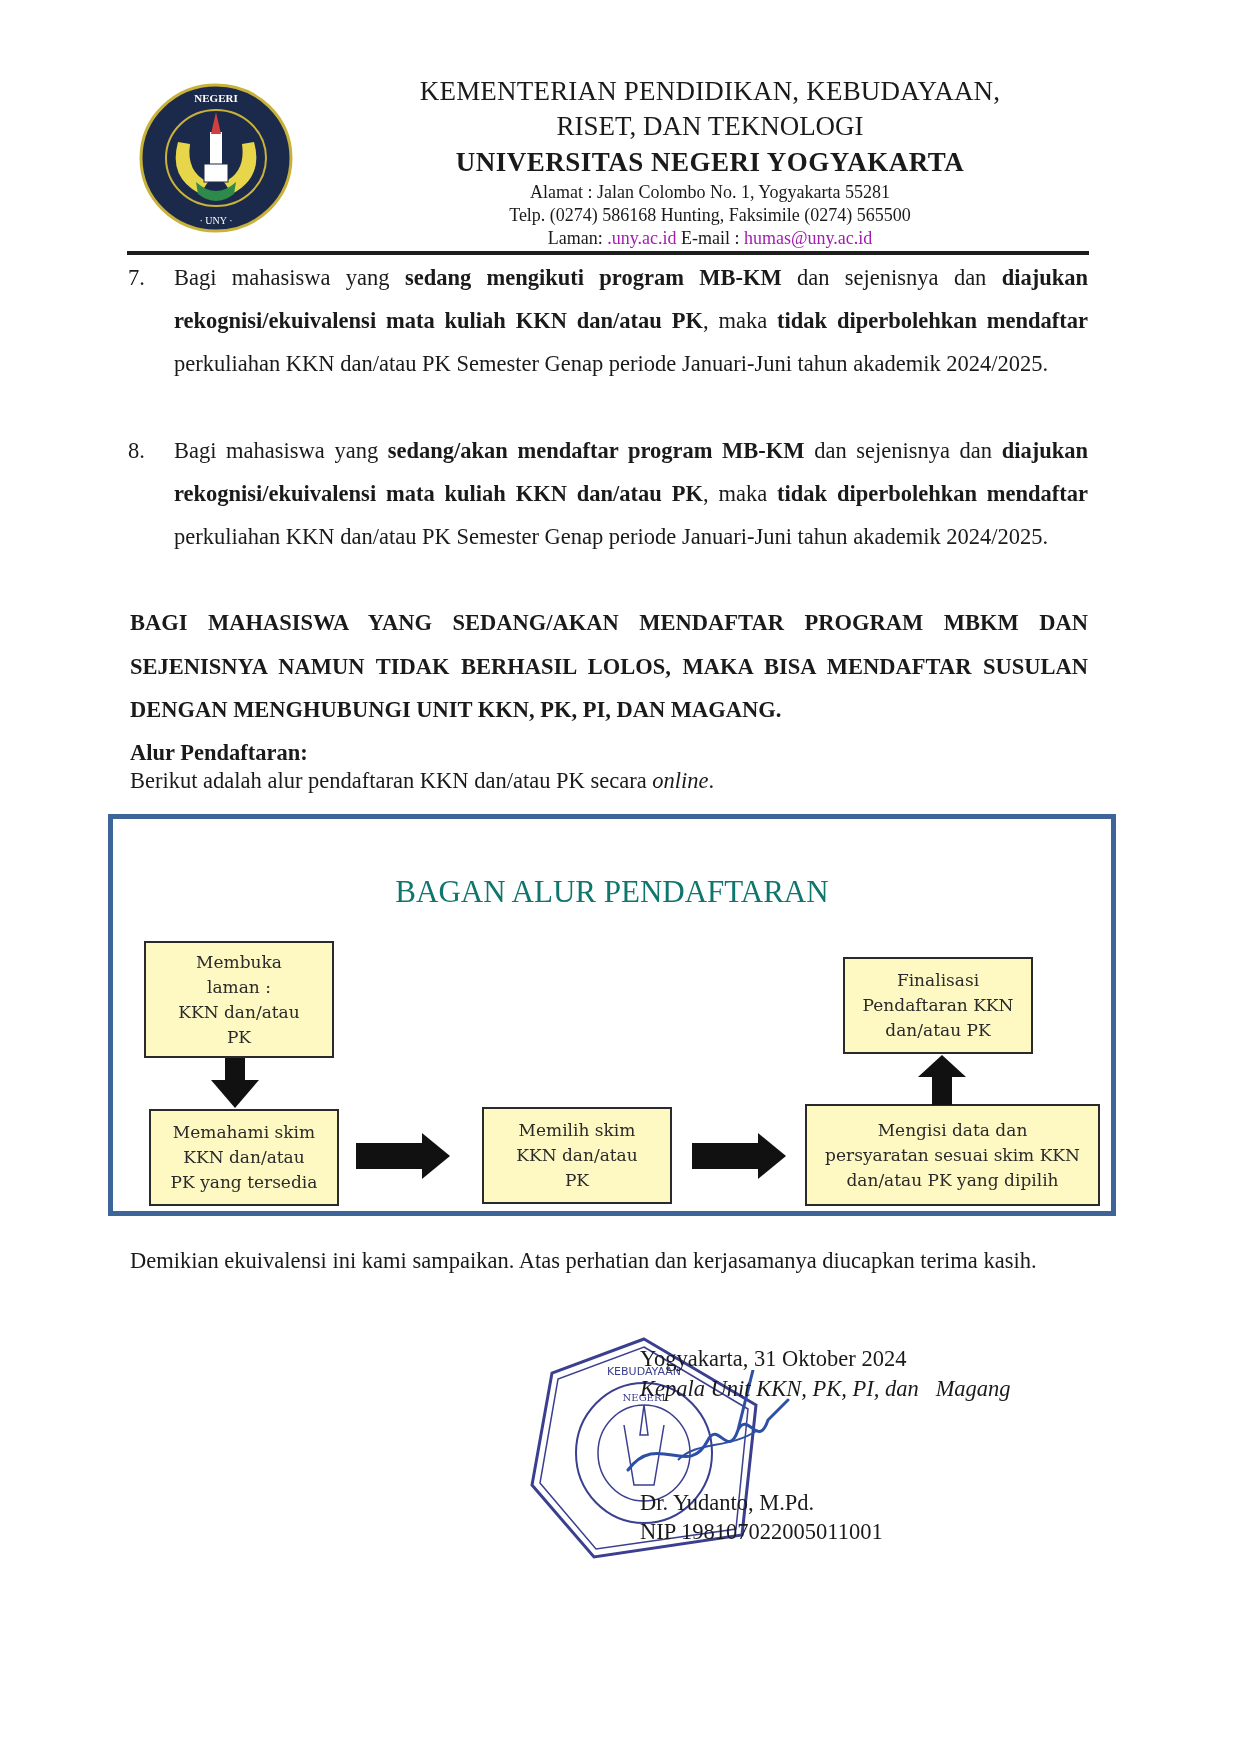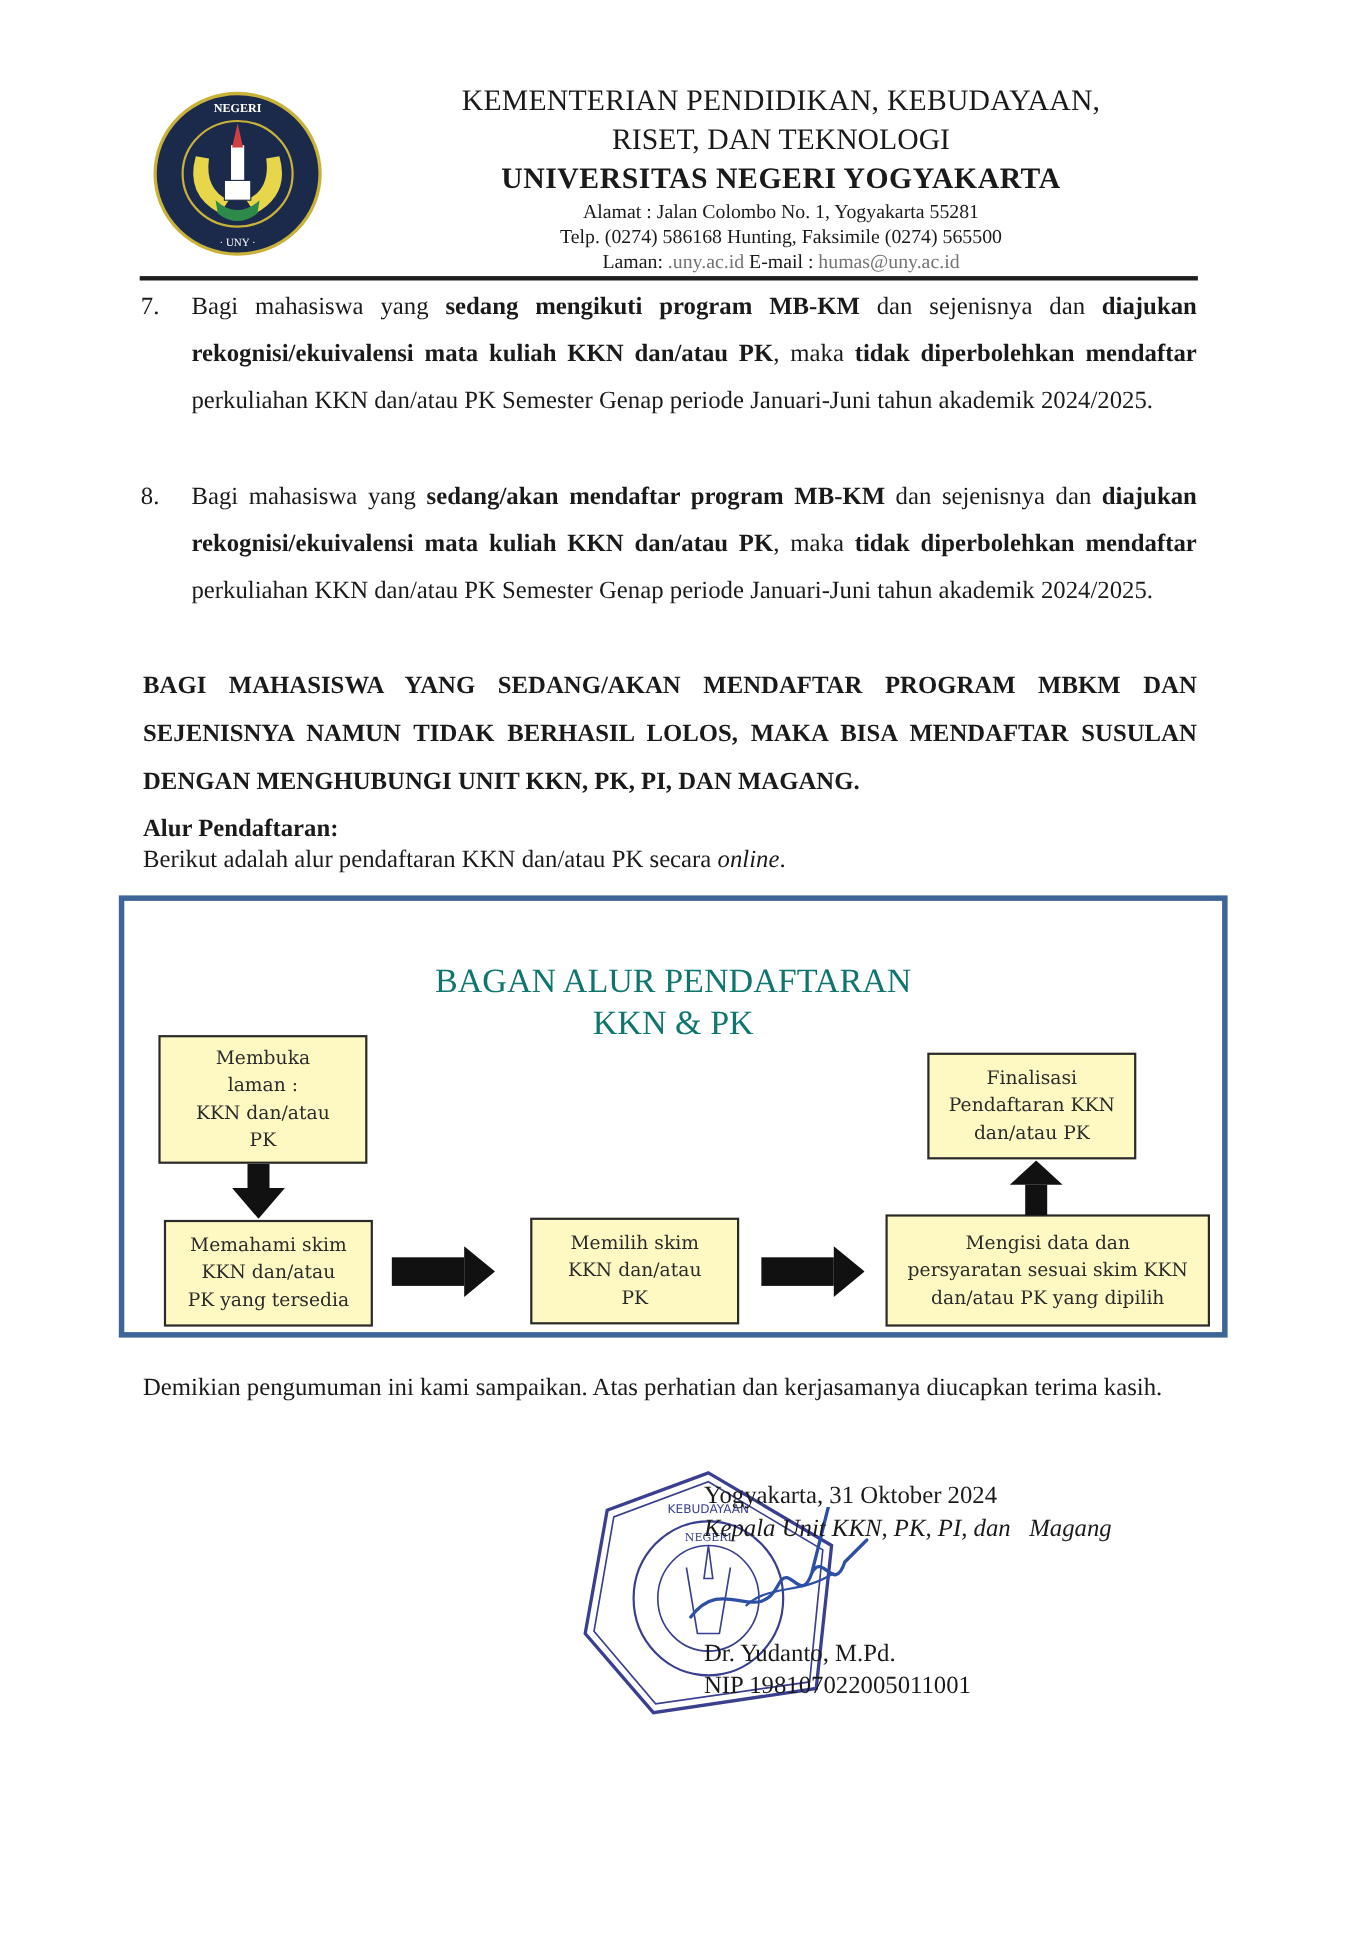--- a/index.html
+++ b/index.html
@@ -11,21 +11,21 @@
 
   
   .logo { left: 138px; top: 82px; width: 156px; height: 152px; }
   .hdr-line { position: absolute; left: 0; width: 1236px; text-align: center; }
   .hdr-ministry { top: 76px; font-size: 27px; letter-spacing: 0.2px; left: 260px; width: 900px; }
   .hdr-ministry2 { top: 111px; font-size: 27px; left: 260px; width: 900px; }
   .hdr-univ { top: 147px; font-size: 27px; font-weight: bold; left: 260px; width: 900px; letter-spacing: 0.5px; }
   .hdr-addr { top: 182px; font-size: 18px; left: 260px; width: 900px; }
   .hdr-tel { top: 205px; font-size: 18px; left: 260px; width: 900px; }
   .hdr-web { top: 228px; font-size: 18px; left: 260px; width: 900px; }
-  .link { color: #737373; }
+  .link { color: #a21caf; }
   .rule { left: 127px; top: 251px; width: 962px; height: 4px; background: #1e1e1e; }
 
   
   .para { font-size: 22.5px; line-height: 43px; text-align: justify; }
   .item { left: 128px; width: 960px; }
   .item .num { position: absolute; left: 0; top: 0; }
   .item .txt { margin-left: 46px; text-align: justify; text-align-last: left; }
   .item7 { top: 256px; }
   .item8 { top: 429px; }
   .caps { left: 130px; top: 601px; width: 958px; font-size: 22.5px; font-weight: bold; line-height: 43.5px; text-align: justify; }
@@ -99,21 +99,20 @@
 
 <div class="abs caps">BAGI MAHASISWA YANG SEDANG/AKAN MENDAFTAR PROGRAM MBKM DAN SEJENISNYA NAMUN TIDAK BERHASIL LOLOS, MAKA BISA MENDAFTAR SUSULAN DENGAN MENGHUBUNGI UNIT KKN, PK, PI, DAN MAGANG.</div>
 
 <div class="abs alur-title">Alur Pendaftaran:</div>
 <div class="abs alur-desc">
   <span>Berikut adalah alur pendaftaran KKN dan/atau PK secara </span><i>online</i><span>.</span>
 </div>
 
 <div class="abs flow">
   <div class="flow-title t1">BAGAN ALUR PENDAFTARAN</div>
-  <div class="flow-title t2">KKN &amp; PK</div>
 
   <div class="box b1">
       <span>Membuka<br>laman :<br>KKN dan/atau<br>PK</span>
     </div>
   <div class="box b2">
       <span>Memahami skim<br>KKN dan/atau<br>PK yang tersedia</span>
     </div>
   <div class="box b3">
       <span>Memilih skim<br>KKN dan/atau<br>PK</span>
     </div>
@@ -135,21 +134,21 @@
   <svg class="arrow" style="left:579px;top:314px" width="94" height="46">
     <rect x="0" y="10" width="66" height="26" fill="#111"></rect>
     <polygon points="66,0 94,23 66,46" fill="#111"></polygon>
   </svg>
   <svg class="arrow" style="left:805px;top:236px" width="48" height="50">
     <polygon points="24,0 0,22 48,22" fill="#111"></polygon>
     <rect x="14" y="22" width="20" height="28" fill="#111"></rect>
   </svg>
 </div>
 
-<div class="abs closing">Demikian pengumuman ini kami sampaikan.  Atas perhatian dan kerjasamanya diucapkan terima kasih.</div>
+<div class="abs closing">Demikian ekuivalensi ini kami sampaikan.  Atas perhatian dan kerjasamanya diucapkan terima kasih.</div>
 
 <svg class="abs stamp" viewBox="0 0 240 226">
   <polygon points="120,4 232,70 218,200 70,222 8,150 28,38" fill="none" stroke="#3a3f8f" stroke-width="3"></polygon>
   <polygon points="120,12 224,74 212,194 72,214 16,148 34,44" fill="none" stroke="#3a3f8f" stroke-width="1.5"></polygon>
   <ellipse cx="120" cy="118" rx="68" ry="70" fill="none" stroke="#3a3f8f" stroke-width="2"></ellipse>
   <ellipse cx="120" cy="118" rx="46" ry="48" fill="none" stroke="#3a3f8f" stroke-width="1.5"></ellipse>
   <path d="M100 90 L110 150 L130 150 L140 90" fill="none" stroke="#3a3f8f" stroke-width="1.5"></path>
   <path d="M120 70 L116 100 L124 100 Z" fill="none" stroke="#3a3f8f" stroke-width="1.5"></path>
   <text x="120" y="40" font-size="11" fill="#3a3f8f" text-anchor="middle" font-family="DejaVu Sans, sans-serif">KEBUDAYAAN</text>
   <text x="120" y="66" font-size="10" fill="#3a3f8f" text-anchor="middle" font-family="DejaVu Serif, serif">NEGERI</text>

